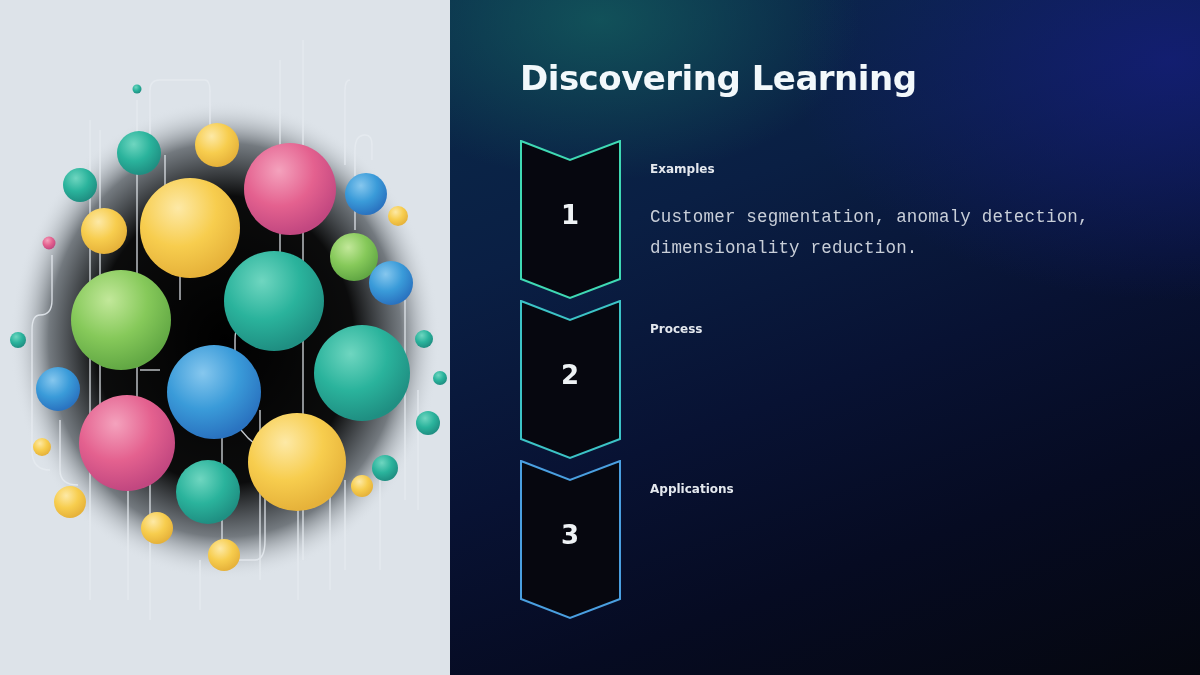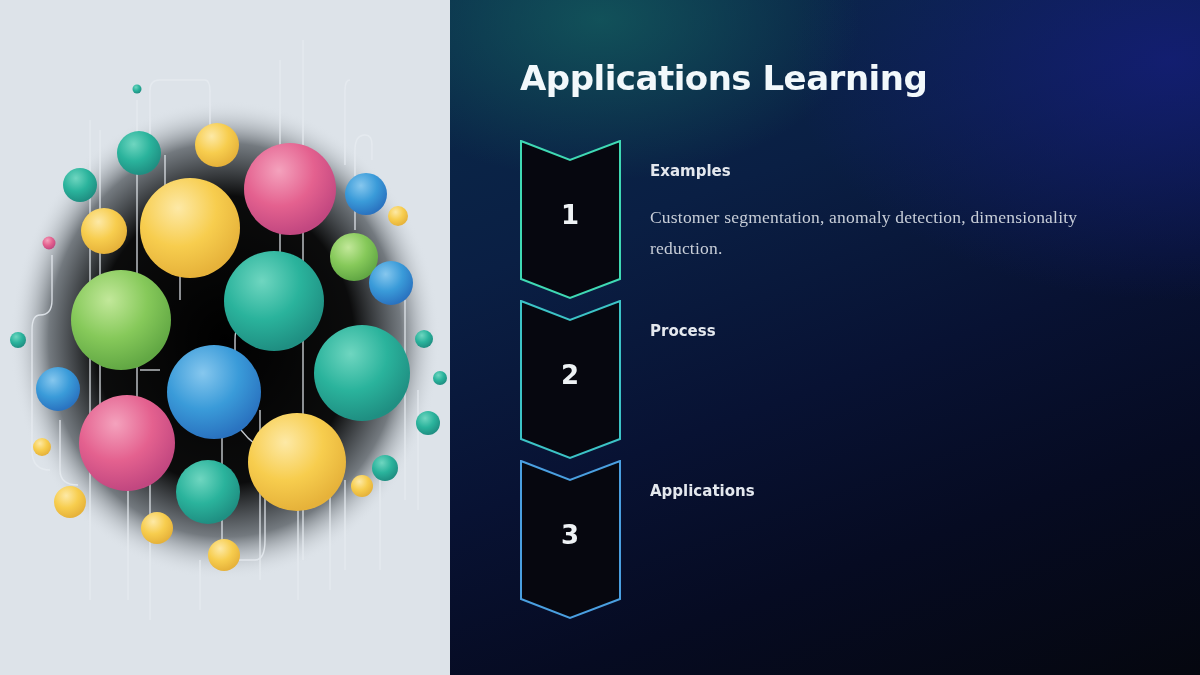--- a/index.html
+++ b/index.html
@@ -10,22 +10,22 @@
     background:
       radial-gradient(ellipse 260px 160px at 150px 20px, rgba(20,95,95,0.75), rgba(20,95,95,0) 100%),
       radial-gradient(ellipse 380px 240px at 720px 60px, rgba(20,30,120,0.85), rgba(20,30,120,0) 100%),
       linear-gradient(160deg, #0a2a4a 0%, #0a1f44 30%, #081233 55%, #060b22 75%, #05070f 100%);
   }
   .slide-title { position:absolute; left:70px; top:58px; margin:0; font-family:"DejaVu Sans", sans-serif; font-weight:bold; font-size:34px; letter-spacing:-0.5px; color:#f2f8fb; white-space:nowrap; }
   .step { position:absolute; left:70px; width:620px; height:160px; }
   .chevron { position:absolute; left:0; top:0; width:102px; height:160px; }
   .chevron svg { position:absolute; left:0; top:0; }
   .step-number { position:absolute; left:0; width:100px; top:60px; text-align:center; font-family:"DejaVu Sans", sans-serif; font-weight:bold; font-size:26px; color:#eef2f5; }
-  .step-heading { position:absolute; left:130px; top:22px; font-family:"DejaVu Sans", sans-serif; font-weight:bold; font-size:15px; color:#e4e8ee; white-space:nowrap; }
-  .step-body { position:absolute; left:130px; top:62px; width:470px; font-family:Liberation Serif, serif; font-size:17.5px; line-height:31px; color:#c8ced8; letter-spacing:0.2px; }
+  .step-heading { position:absolute; left:130px; top:22px; font-family:"DejaVu Sans", sans-serif; font-weight:bold; font-size:12px; color:#e4e8ee; white-space:nowrap; }
+  .step-body { position:absolute; left:130px; top:62px; width:470px; font-family:Liberation Mono, monospace; font-size:17.5px; line-height:31px; color:#c8ced8; letter-spacing:0.2px; }
 </style>
 </head>
 <body>
 
 <div class="left-panel">
   <svg width="450" height="675" viewBox="0 0 450 675">
     <defs>
       <radialGradient id="shadow" cx="50%" cy="50%" r="50%">
         <stop offset="0%" stop-color="#000" stop-opacity="1"></stop>
         <stop offset="60%" stop-color="#000" stop-opacity="0.95"></stop>
@@ -118,21 +118,21 @@
       <circle cx="208" cy="492" r="32" fill="url(#gT)"></circle>
       <circle cx="362" cy="486" r="11" fill="url(#gY)"></circle>
       <circle cx="70" cy="502" r="16" fill="url(#gY)"></circle>
       <circle cx="157" cy="528" r="16" fill="url(#gY)"></circle>
       <circle cx="224" cy="555" r="16" fill="url(#gY)"></circle>
     </g>
   </svg>
 </div>
 
 <div class="right-panel">
-  <h1 class="slide-title">Applications Learning</h1>
+  <h1 class="slide-title">Discovering Learning</h1>
 
   <div class="step" style="top:140px;">
     <div class="chevron">
       <svg width="102" height="160" viewBox="0 0 102 160">
         <polygon points="1,1 50,20 100,1 100,139 50,158 1,139" fill="#06070f" stroke="#3fd9b4" stroke-width="2"></polygon>
       </svg>
     </div>
     <div class="step-number">1</div>
     <div class="step-heading">Examples</div>
     <div class="step-body">Customer segmentation, anomaly detection, dimensionality reduction.</div>

